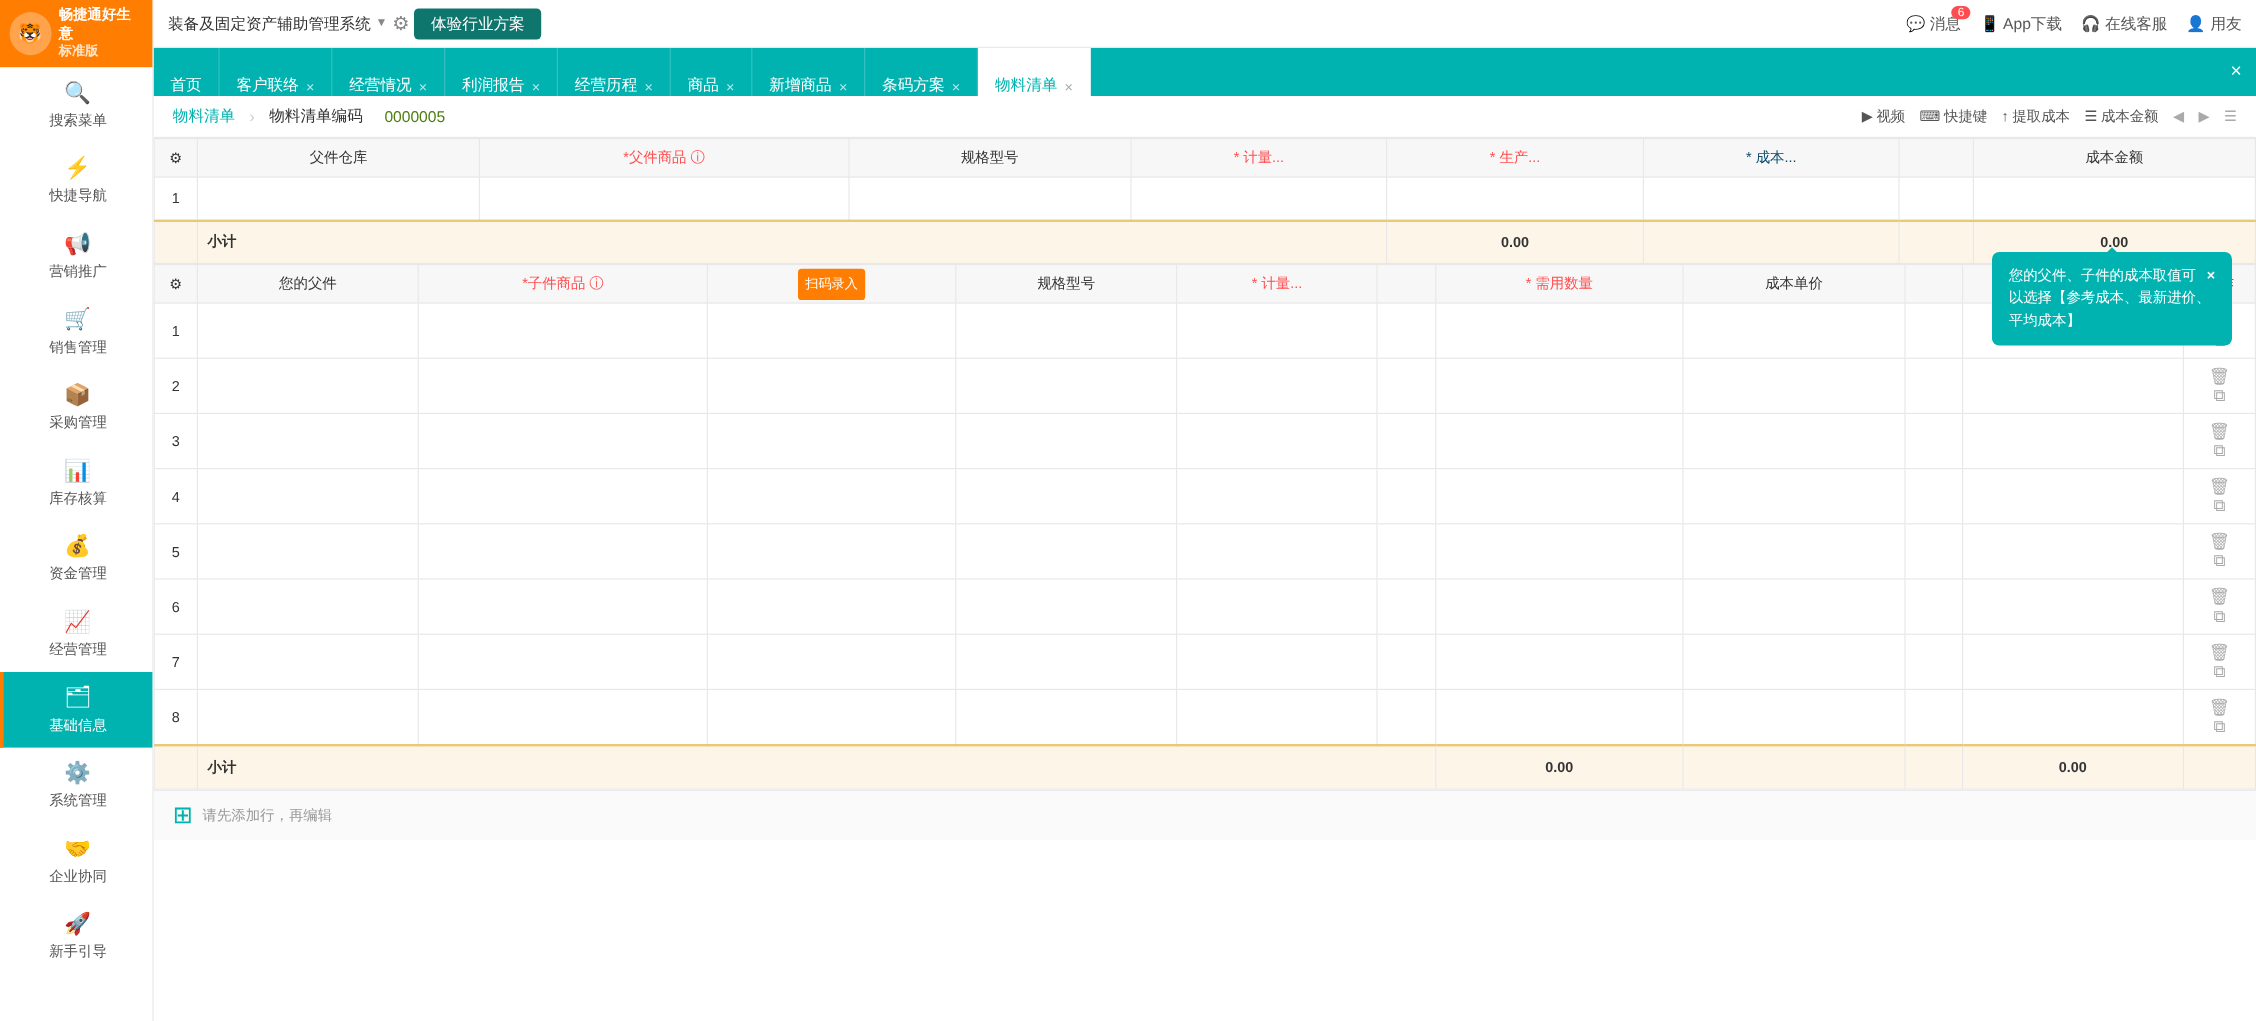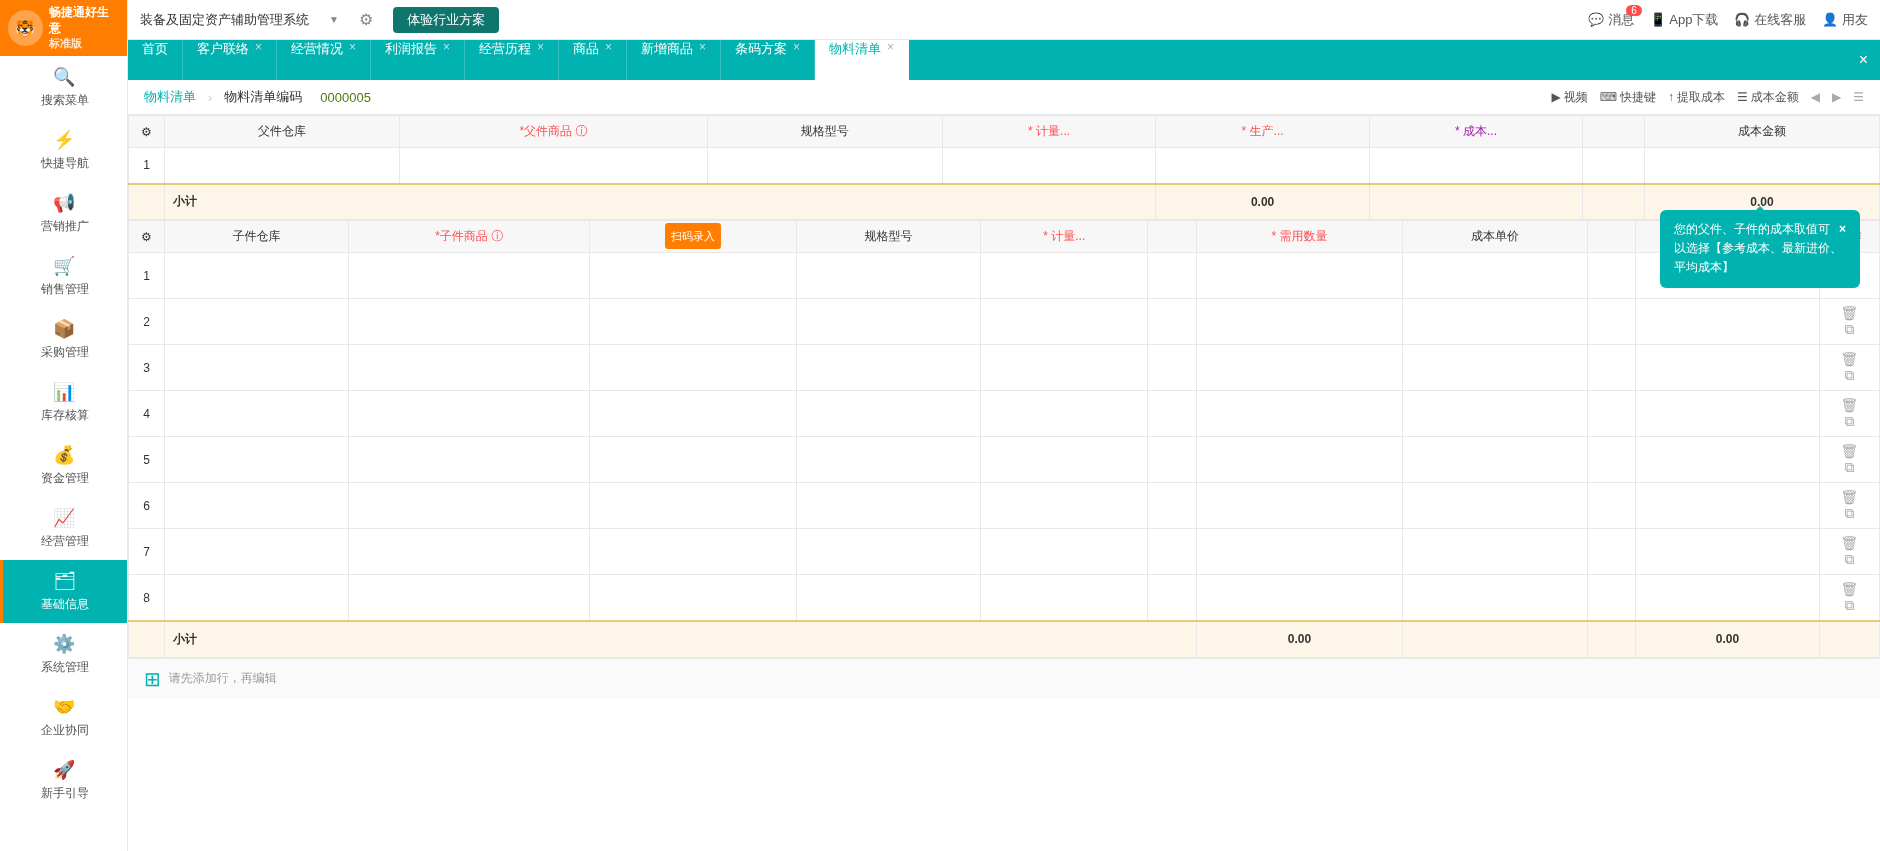--- a/index.html
+++ b/index.html
@@ -11,31 +11,31 @@
     .sidebar-logo-icon { width: 36px; height: 36px; background: rgba(255,255,255,0.3); border-radius: 50%; display: flex; align-items: center; justify-content: center; font-size: 16px; }
     .sidebar-logo-text { font-size: 12px; font-weight: bold; line-height: 1.3; }
     .sidebar-item { display: flex; flex-direction: column; align-items: center; padding: 10px 4px; cursor: pointer; color: #555; font-size: 12px; gap: 4px; border-left: 3px solid transparent; }
     .sidebar-item.active { color: #fff; background: #00b3b0; border-left-color: #ff7d00; }
     .sidebar-item .icon { font-size: 18px; }
 
     
     .main { flex: 1; display: flex; flex-direction: column; overflow: hidden; }
 
     
-    .topbar { background: #fff; height: 40px; display: flex; align-items: center; padding: 0 12px; border-bottom: 1px solid #e8e8e8; gap: 20px; }
+    .topbar { background: #fff; height: 40px; display: flex; align-items: center; padding: 0 12px; border-bottom: 1px solid #e8e8e8; gap: 4px; }
     .topbar-btn { background: #0f766e; color: #fff; border: none; padding: 4px 14px; border-radius: 4px; cursor: pointer; font-size: 13px; }
     .topbar-actions { display: flex; align-items: flex-start; gap: 16px; color: #555; font-size: 13px; }
     .topbar-badge { position: relative; display: inline-block; }
     .topbar-badge .badge { position: absolute; top: -6px; right: -8px; background: #ff4d4f; color: #fff; border-radius: 10px; font-size: 10px; padding: 0 4px; min-width: 16px; text-align: center; }
     .settings-icon { cursor: pointer; color: #888; font-size: 16px; }
     .dropdown-arrow { font-size: 10px; color: #888; }
 
     
     .nav-tabs { background: #00b3b0; display: flex; align-items: center; height: 40px; padding: 0 0; overflow-x: auto; }
-    .nav-tab { padding: 0 14px; height: 40px; display: flex; align-items: flex-start; color: #fff; cursor: pointer; font-size: 13px; white-space: nowrap; gap: 4px; border-right: 1px solid rgba(255,255,255,0.2); }
+    .nav-tab { padding: 0 14px; height: 40px; display: flex; align-items: flex-end; color: #fff; cursor: pointer; font-size: 13px; white-space: nowrap; gap: 4px; border-right: 1px solid rgba(255,255,255,0.2); }
     .nav-tab.active { background: #fff; color: #00b3b0; }
     .nav-tab .close { font-size: 12px; color: rgba(255,255,255,0.7); margin-left: 2px; }
     .nav-tab.active .close { color: #aaa; }
     .nav-tab .close-btn { cursor: pointer; }
     .global-close { margin-left: auto; padding: 0 12px; color: #fff; cursor: pointer; font-size: 16px; }
 
     
     .content { flex: 1; background: #fff; overflow-y: auto; padding: 0; position: relative; }
 
     
@@ -238,21 +238,21 @@
 
     <table class="data-table">
       <thead>
         <tr>
           <th class="col-settings">⚙</th>
           <th>父件仓库</th>
           <th style="color:#ff4d4f;">*父件商品 ⓘ</th>
           <th>规格型号</th>
           <th style="color:#ff4d4f;">* 计量...</th>
           <th style="color:#ff4d4f;">* 生产...</th>
-          <th style="color:#a21caf;">* 成本...</th>
+          <th style="color:#0c4a6e;">* 成本...</th>
           <th></th>
           <th>成本金额</th>
         </tr>
       </thead>
       <tbody>
         <tr>
           <td class="row-num">1</td>
           <td></td>
           <td></td>
           <td></td>
@@ -270,21 +270,21 @@
           <td></td>
           <td>0.00</td>
         </tr>
       </tbody>
     </table>
 
     <table class="data-table">
       <thead>
         <tr>
           <th class="col-settings">⚙</th>
-          <th>子件仓库</th>
+          <th>您的父件</th>
           <th style="color:#ff4d4f;">*子件商品 ⓘ</th>
           <th><span class="scan-badge">扫码录入</span></th>
           <th>规格型号</th>
           <th style="color:#ff4d4f;">* 计量...</th>
           <th></th>
           <th style="color:#ff4d4f;">* 需用数量</th>
           <th>成本单价</th>
           <th></th>
           <th>成本金额</th>
           <th class="action-col">操作</th>

